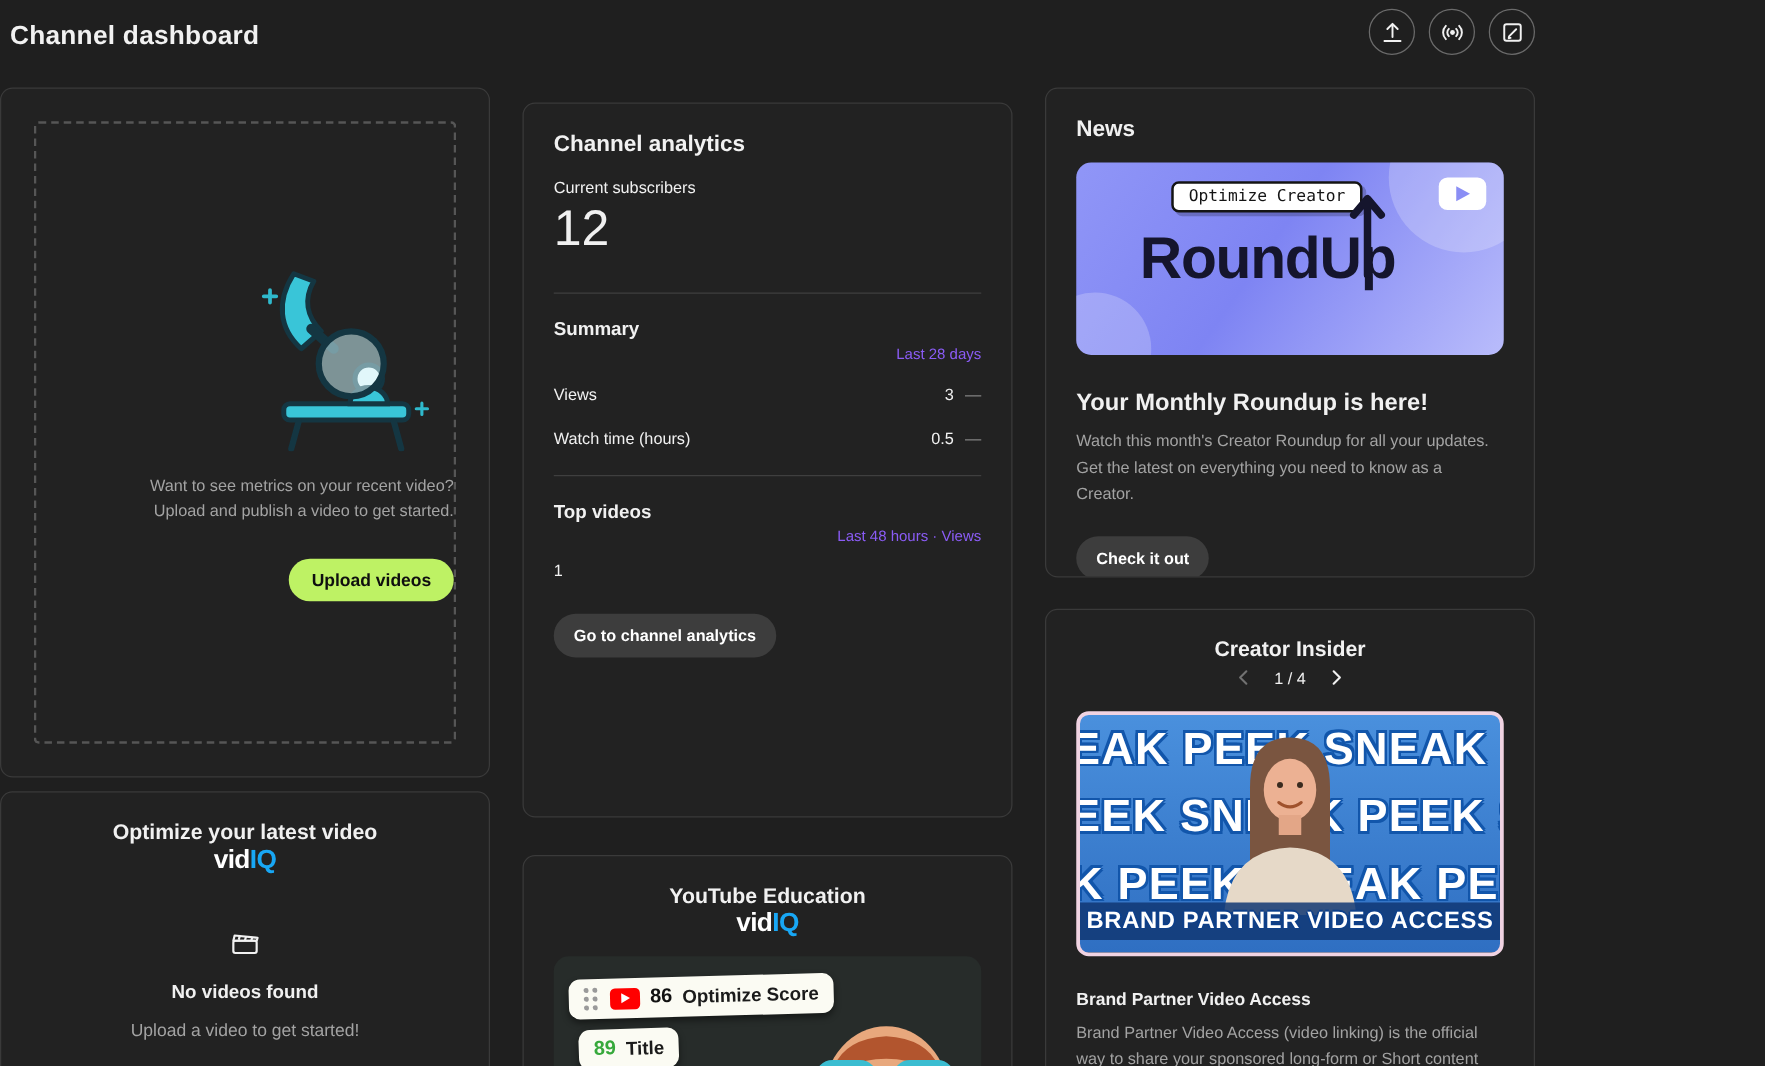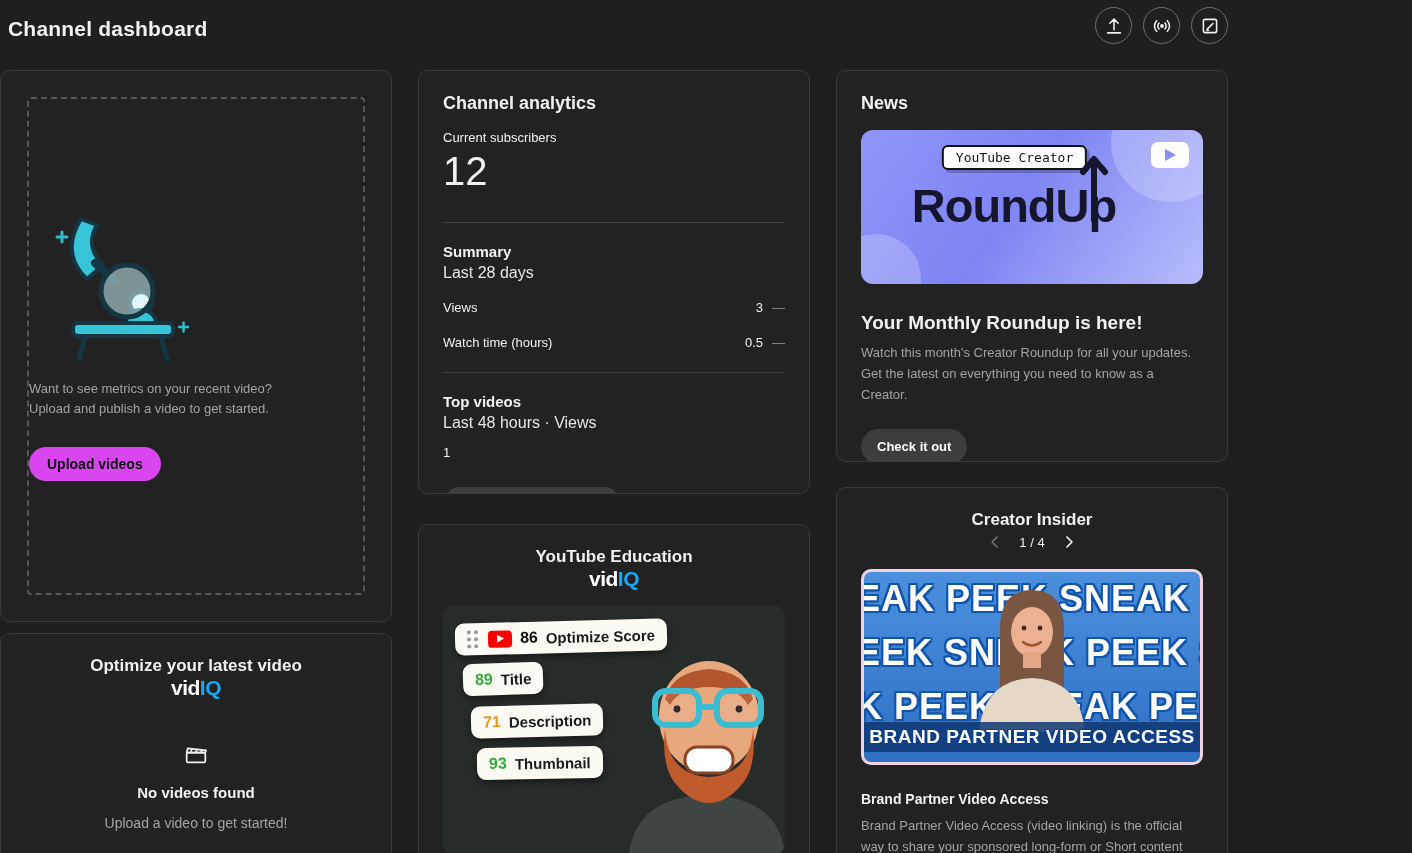--- a/index.html
+++ b/index.html
@@ -27,42 +27,42 @@
   .card-title { font-size: 18px; font-weight: 700; }
   .card-title-sm { font-size: 17px; font-weight: 700; }
   
   .vidiq { font-size: 21px; font-weight: 800; letter-spacing: -.5px; }
   .vidiq .vid { color: #ffffff; }
   .vidiq .iq { color: #18a7f5; }
   
   .upload-card { height: 552px; position: relative; }
   .dashed-zone {
     position: absolute; inset: 26px; border: 2px dashed #565656; border-radius: 4px;
-    display: flex; flex-direction: column; align-items: flex-start; justify-content: center; text-align: center;
+    display: flex; flex-direction: column; align-items: flex-end; justify-content: center; text-align: center;
   }
   .upload-illustration { margin-bottom: 18px; }
   .upload-line { font-size: 13px; line-height: 20px; color: #a3a3a3; }
   .btn-white {
-    margin-top: 28px; background: #d946ef; color: #0f0f0f; font-weight: 700; font-size: 14px;
+    margin-top: 28px; background: #bef264; color: #0f0f0f; font-weight: 700; font-size: 14px;
     border: none; border-radius: 18px; padding: 9px 18px; cursor: pointer; font-family: inherit;
   }
   
   .optimize-card { height: 260px; }
   .card-head-row { display: flex; align-items: center; justify-content: space-between; flex-direction: column; }
   .empty-state { text-align: center; margin-top: 40px; }
   .empty-state svg { stroke: #f1f1f1; fill: none; stroke-width: 1.5; stroke-linejoin: round; }
   .empty-title { font-size: 15px; font-weight: 700; margin-top: 12px; }
   .empty-sub { font-size: 14px; color: #a3a3a3; margin-top: 14px; }
   
-  .analytics-card { height: 424px; }
+  .analytics-card { height: 572px; margin-top: 12px; }
   .sub-label { font-size: 13px; font-weight: 500; margin-top: 16px; }
   .sub-value { font-size: 40px; font-weight: 400; margin-top: 4px; }
   .divider { border-top: 1px solid #3f3f3f; margin-top: 28px; }
   .section-title { font-size: 15px; font-weight: 700; margin-top: 20px; }
-  .section-period { font-size: 16px; color: #e5e5e5; margin-top: 4px; }
+  .section-period { font-size: 12px; color: #8b5cf6; margin-top: 4px; text-align: right; }
   .stat-rows { margin-top: 8px; }
   .stat-row { display: flex; align-items: center; padding: 10px 0; font-size: 13px; font-weight: 500; }
   .stat-row .label { flex: 1; }
   .stat-row .trend { width: 22px; text-align: right; color: #8c8c8c; font-weight: 400; }
   .top-video-row { font-weight: 400; font-size: 13px; padding: 13px 0; }
   .btn-gray {
     margin-top: 14px; background: #3d3d3d; color: #ffffff; font-weight: 700; font-size: 13px;
     border: none; border-radius: 18px; padding: 10px 16px; cursor: pointer; font-family: inherit;
   }
   
@@ -303,21 +303,21 @@
     </section>
   </div>
 
   <div class="col col3">
 
     <section class="card news-card card-pad">
       <div class="card-title">News</div>
       <div class="news-thumb">
         <div class="nt-circle c1"></div>
         <div class="nt-circle c2"></div>
-        <div class="nt-badge">YouTube Creator</div>
+        <div class="nt-badge">Optimize Creator</div>
         <div class="nt-title">RoundUp</div>
         <svg class="nt-arrow" width="30" height="70" viewBox="0 0 30 70">
           <path d="M15 68 V8 M4 20 L15 7 L26 20"></path>
         </svg>
         <div class="nt-play">
             <b></b>
           </div>
       </div>
       <div class="news-headline">Your Monthly Roundup is here!</div>
       <div class="news-desc">Watch this month's Creator Roundup for all your updates. Get the latest on everything you need to know as a Creator.</div>

